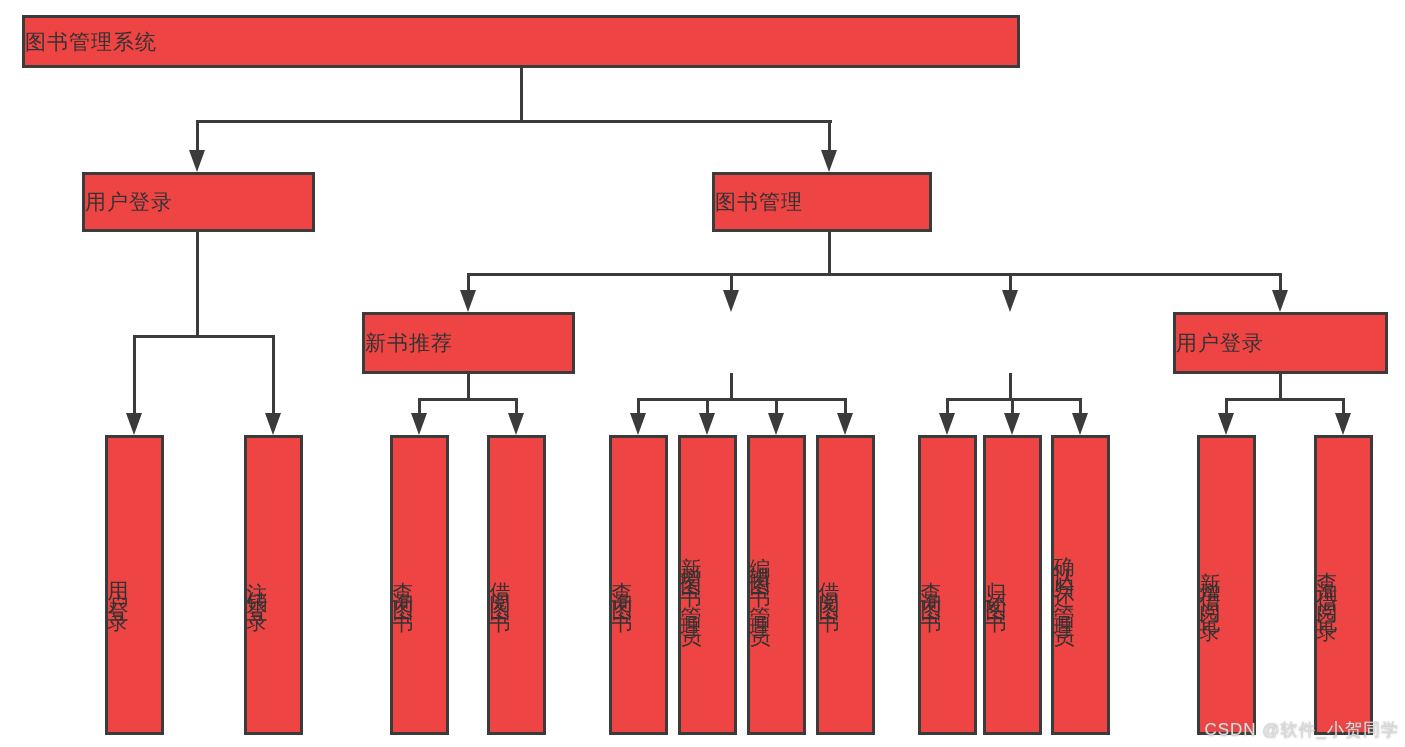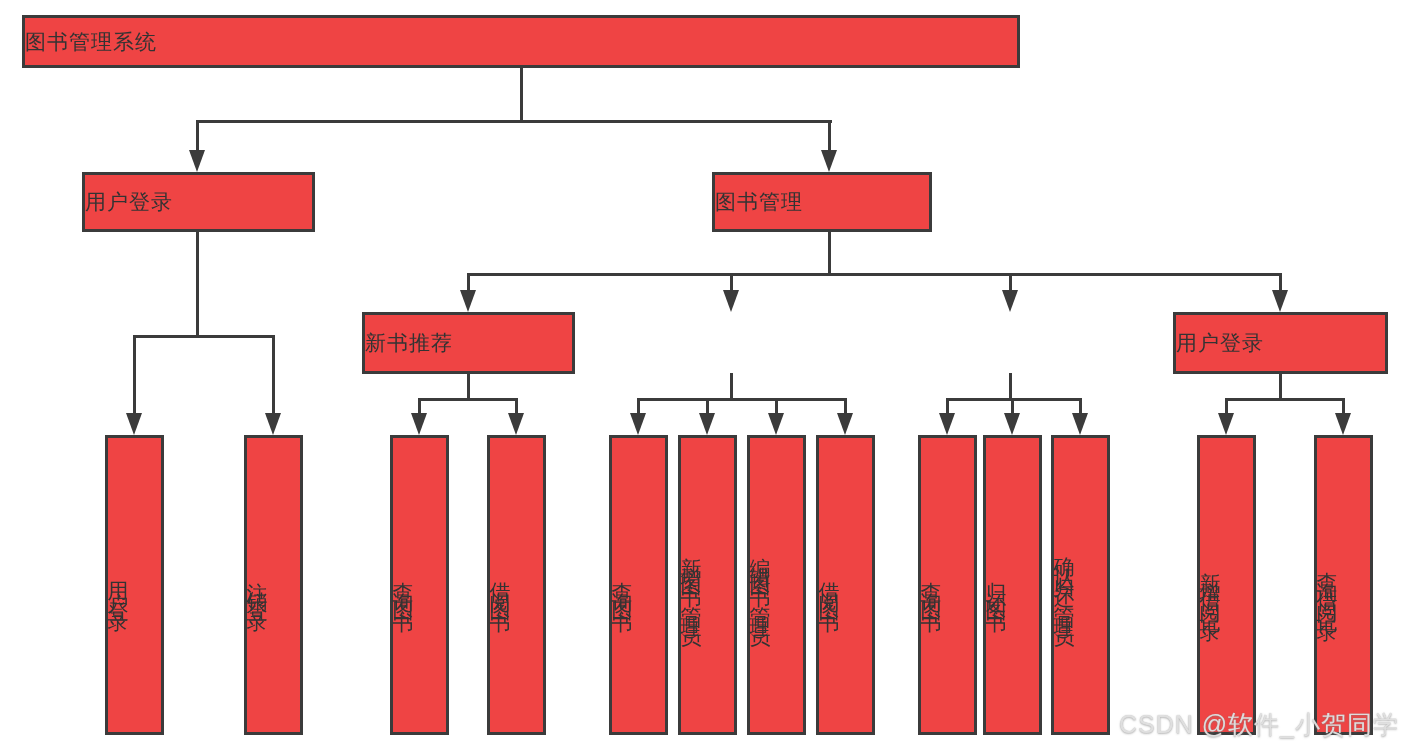--- a/index.html
+++ b/index.html
@@ -38,21 +38,21 @@
   .hline{position:absolute;height:3px;background:var(--line);}
   .arrow{
     position:absolute;width:0;height:0;
     border-left:8px solid transparent;
     border-right:8px solid transparent;
     border-top:22px solid var(--line);
   }
   .watermark{
     position:absolute;
     right:6px;bottom:6px;
-    font-size:25px;
+    font-size:17px;
     color:rgba(226,226,226,0.95);
     text-shadow:0 1px 2px rgba(130,130,130,0.55), 0 0 1px rgba(150,150,150,0.5);
     z-index:10;
     letter-spacing:1px;
   }
 </style>
 </head>
 <body>
 
 <div class="canvas">

